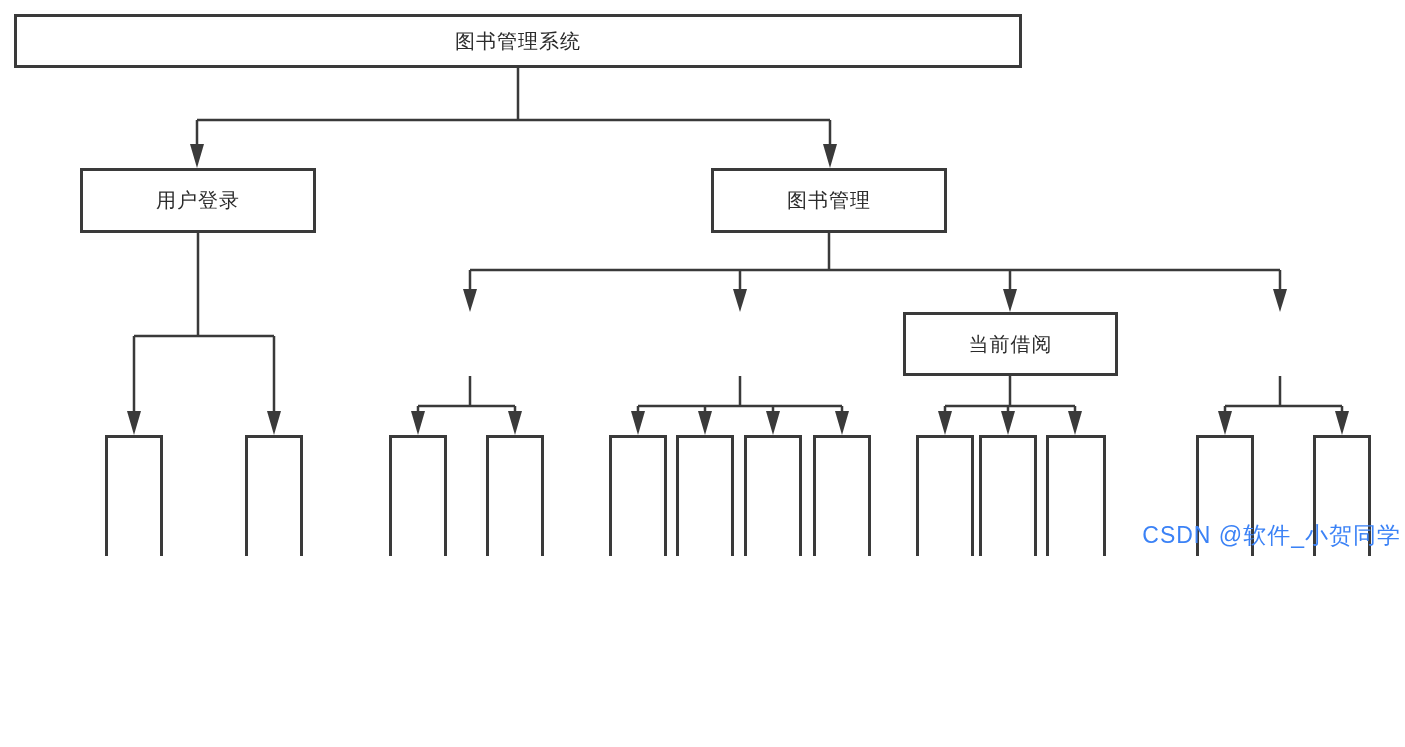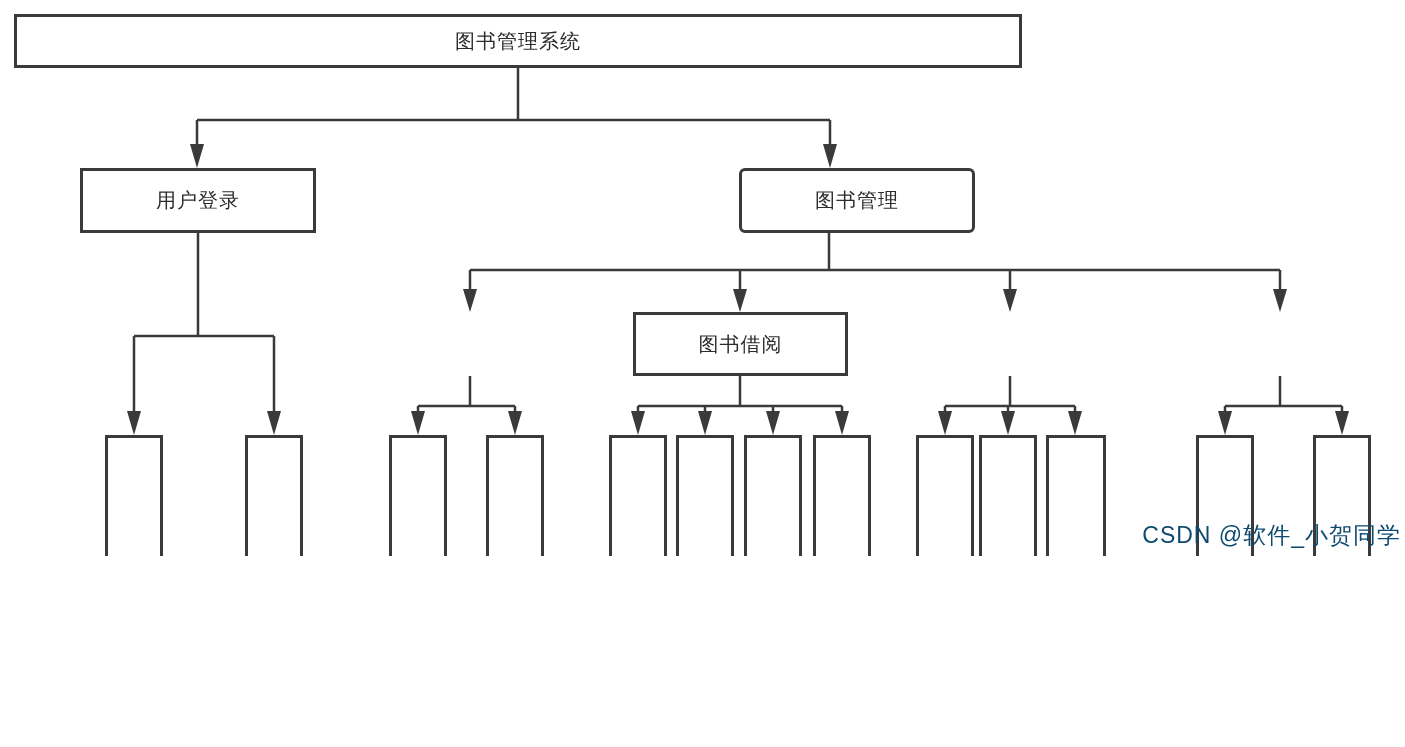--- a/index.html
+++ b/index.html
@@ -37,21 +37,21 @@
   .node.leaf {
     writing-mode: vertical-rl;
     letter-spacing: 0.28em;
     line-height: 1;
   }
   .watermark {
     position: absolute;
     right: 4px;
     bottom: 5px;
     font-size: 23px;
-    color: #0c4a6e;
+    color: #3b82f6;
     letter-spacing: 1px;
     white-space: nowrap;
   }
 </style>
 </head>
 <body>
 
 <div class="canvas">
 
   <svg class="wires" width="1405" height="747" viewBox="0 0 1405 747">
@@ -83,23 +83,23 @@
       <polygon points="1001,411 1015,411 1008,435"></polygon>
       <polygon points="1068,411 1082,411 1075,435"></polygon>
       <polygon points="1218,411 1232,411 1225,435"></polygon>
       <polygon points="1335,411 1349,411 1342,435"></polygon>
     </g>
   </svg>
 
   <div class="node" style="left:14px; top:14px; width:1008px; height:54px;">图书管理系统</div>
 
   <div class="node" style="left:80px; top:168px; width:236px; height:65px;">用户登录</div>
-  <div class="node" style="left:739px; top:168px; width:236px; height:65px;border-radius:6px;">图书管理</div>
+  <div class="node" style="left:711px; top:168px; width:236px; height:65px;">图书管理</div>
 
-  <div class="node" style="left:633px; top:312px; width:215px; height:64px;">图书借阅</div>
+  <div class="node" style="left:903px; top:312px; width:215px; height:64px;">当前借阅</div>
 
   <div class="node leaf" style="left:105px; top:435px; width:58px; height:300px;">用户登录</div>
   <div class="node leaf" style="left:245px; top:435px; width:58px; height:300px;">注销登录</div>
 
   <div class="node leaf" style="left:389px; top:435px; width:58px; height:300px;">查询图书</div>
   <div class="node leaf" style="left:486px; top:435px; width:58px; height:300px;">借阅图书</div>
 
   <div class="node leaf" style="left:609px; top:435px; width:58px; height:300px;">查询图书</div>
   <div class="node leaf" style="left:676px; top:435px; width:58px; height:300px;">新增图书（管理员）</div>
   <div class="node leaf" style="left:744px; top:435px; width:58px; height:300px;">编辑图书（管理员）</div>

